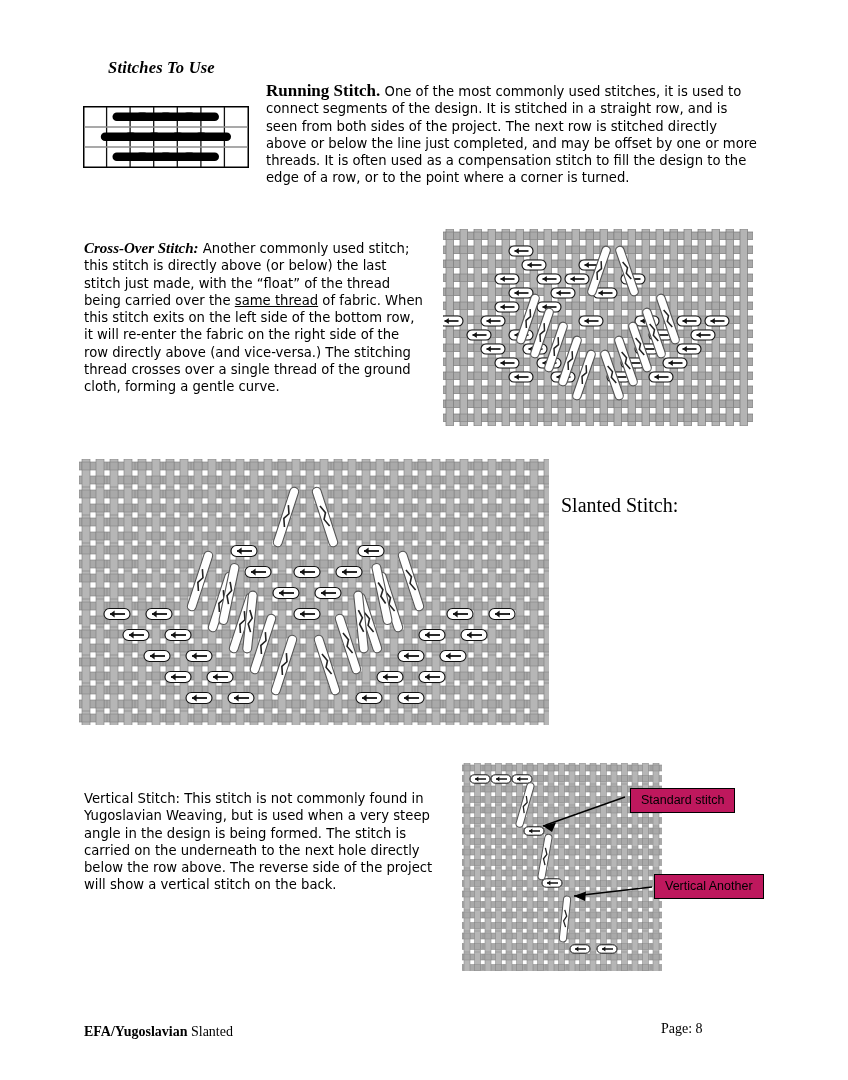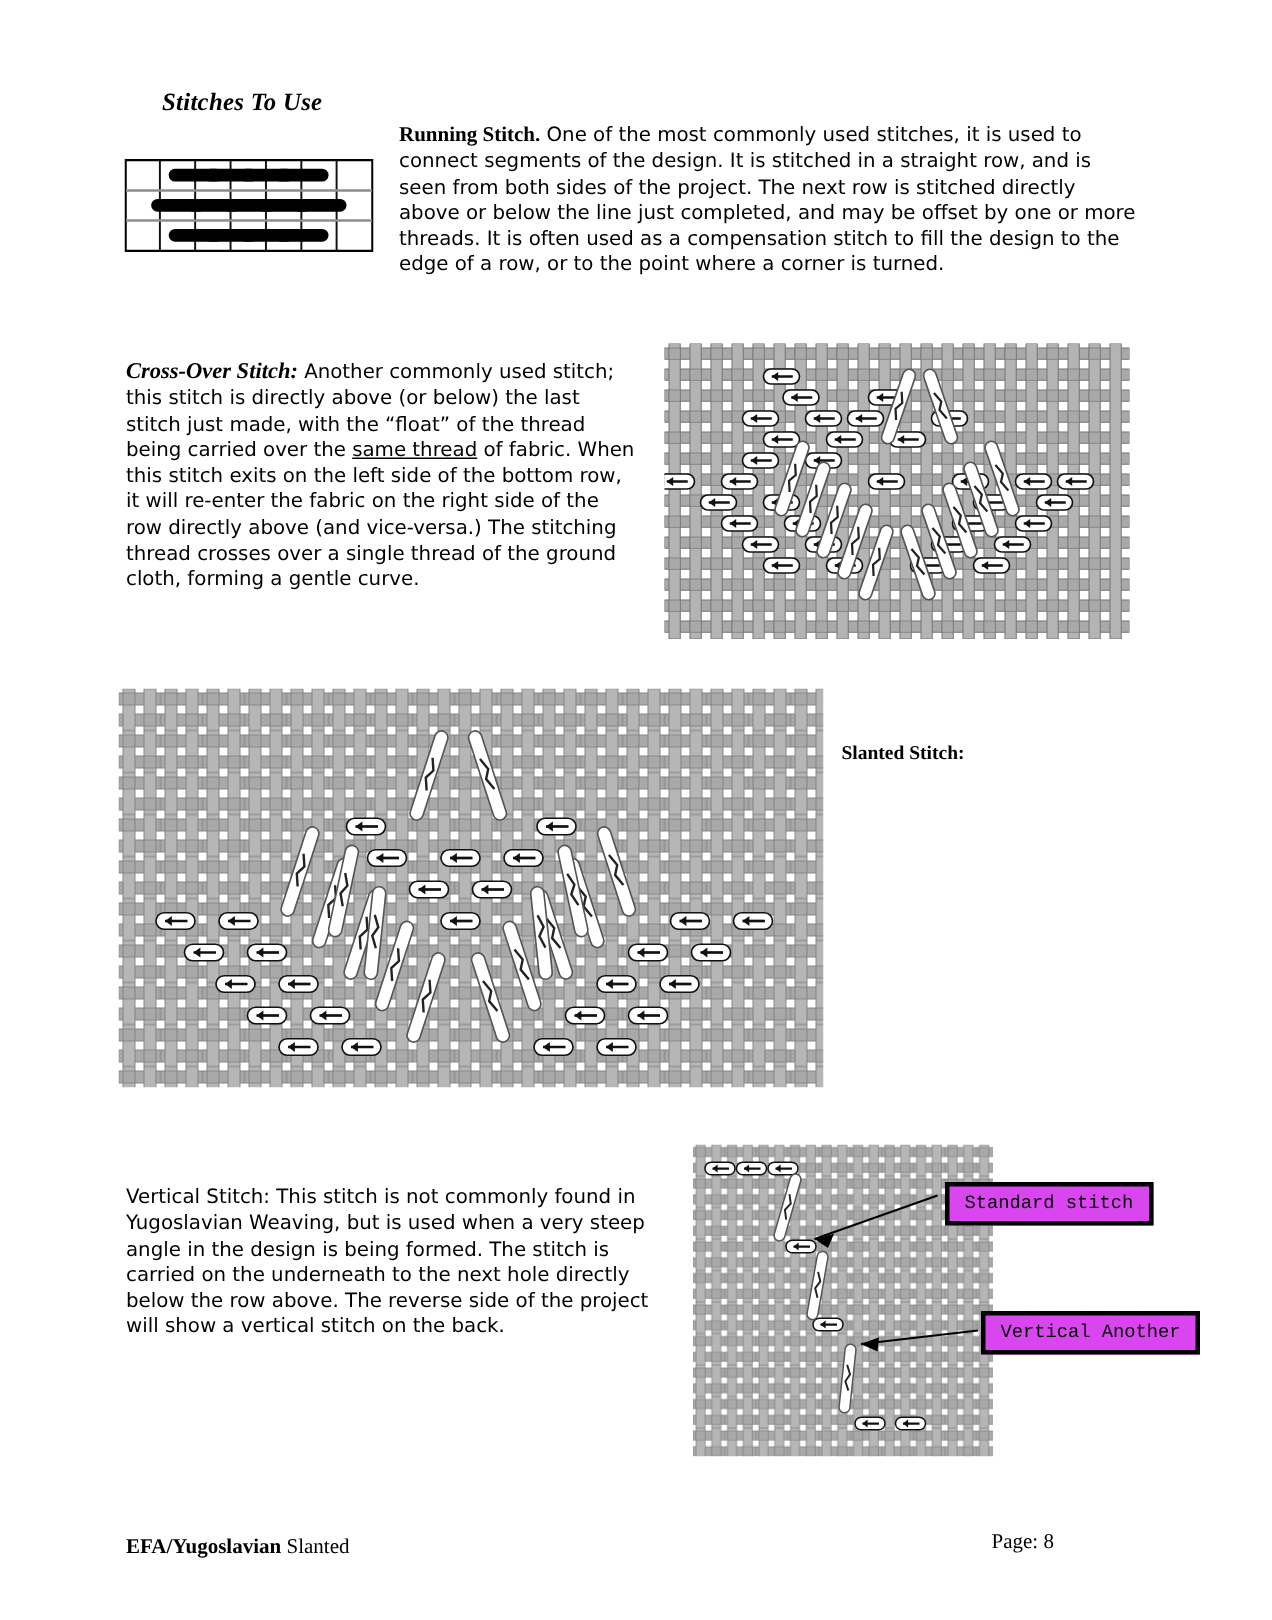--- a/index.html
+++ b/index.html
@@ -36,33 +36,33 @@
     position: absolute;
     font-family: "DejaVu Sans", sans-serif;
     font-size: 13.2px;
     line-height: 17.3px;
     color: #000;
     text-align: left;
   }
   .lead {
     font-family: "Liberation Serif", serif;
     font-weight: bold;
-    font-size: 14px;
+    font-size: 17px;
   }
   .lead-tight {
     font-family: "Liberation Serif", serif;
     font-weight: bold;
     font-size: 15.0px;
     font-style: italic;
   }
   .subhead {
     position: absolute;
     font-family: "Liberation Serif", serif;
-    font-weight: bold;
-    font-size: 13px;
+    font-weight: normal;
+    font-size: 20px;
   }
   .u { text-decoration: underline; margin-top: 12px; }
 
   
   .footer-left {
     position: absolute;
     left: 84px;
     top: 1024px;
     font-family: "Liberation Serif", serif;
     font-size: 14px;
@@ -77,23 +77,23 @@
     font-family: "Liberation Serif", serif;
     font-size: 14px;
   }
 
   
   .diagram {
     position: absolute;
   }
   .callout {
     position: absolute;
-    border: 3px solid #000000;
-    background: #d946ef;
-    font-family: Liberation Mono, monospace;
+    border: 1px solid #000000;
+    background: #be185d;
+    font-family: Liberation Sans, sans-serif;
     font-size: 12.5px;
     color: #000;
     padding: 4px 10px 5px 10px;
     white-space: nowrap;
     box-sizing: border-box;
   }
 </style>
 </head>
 <body>
 

